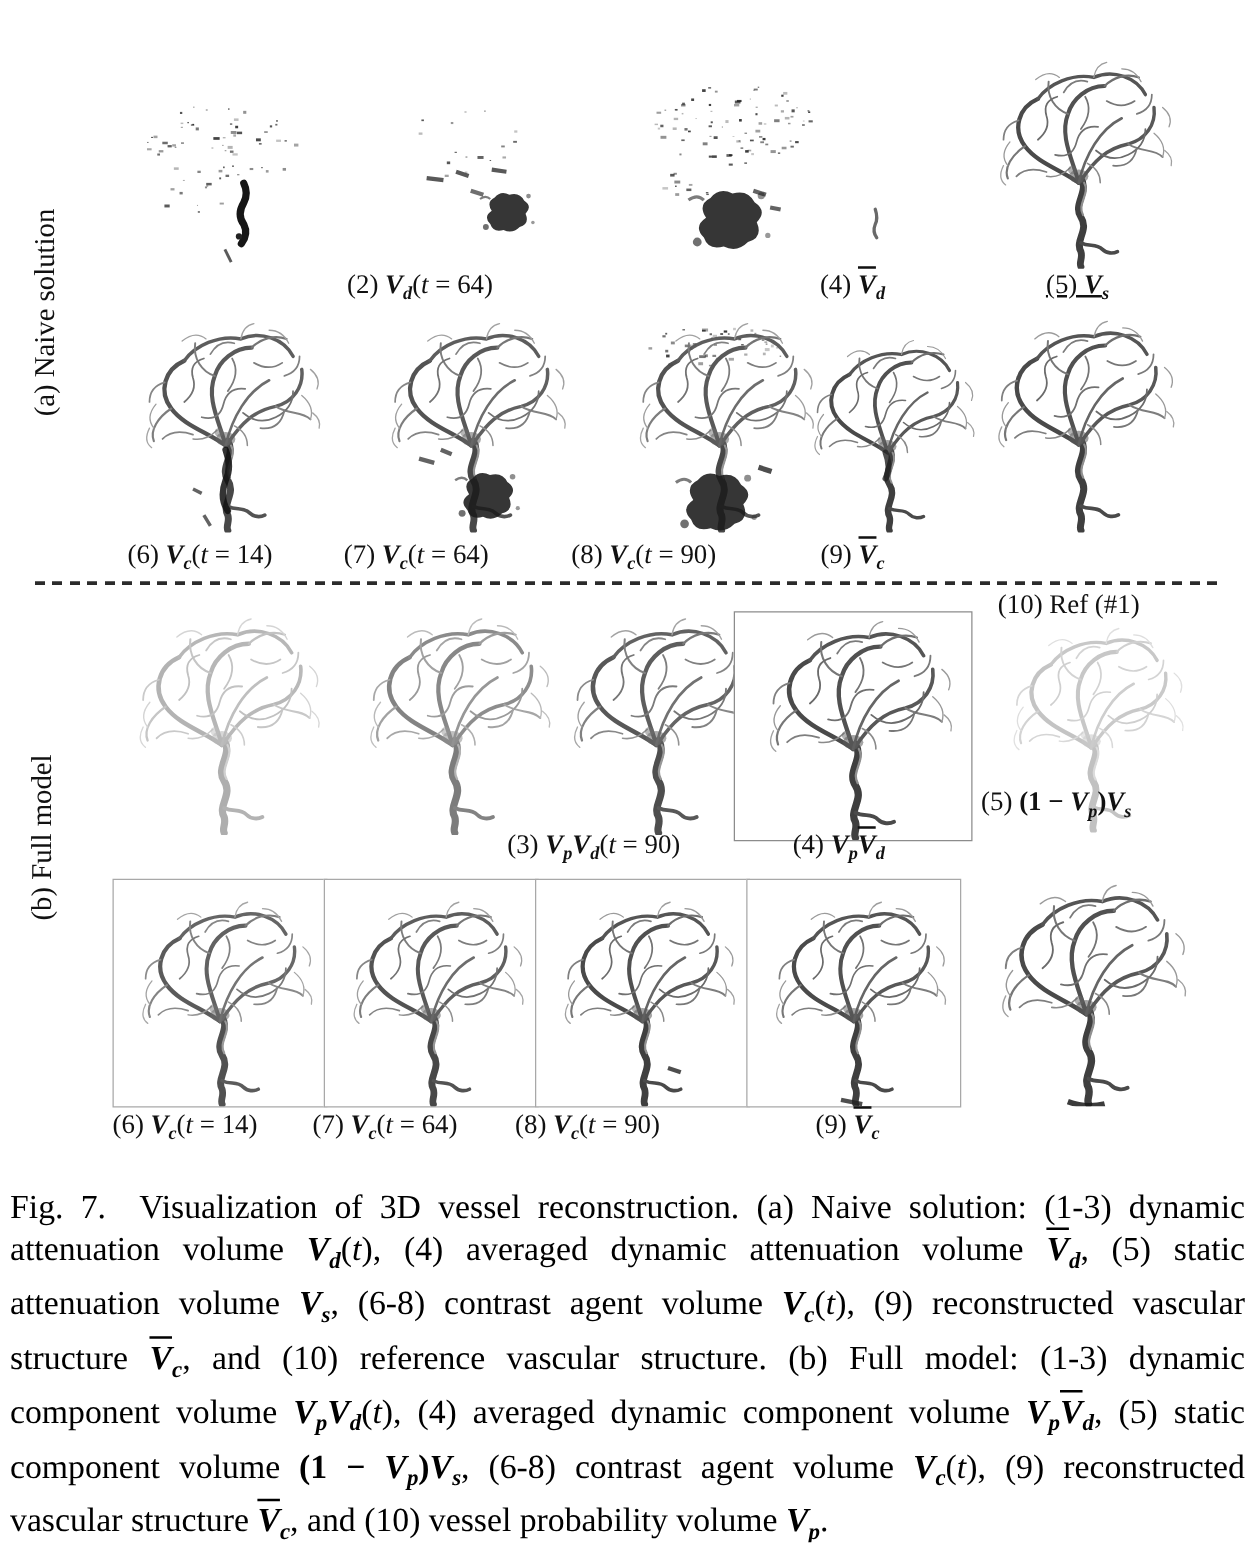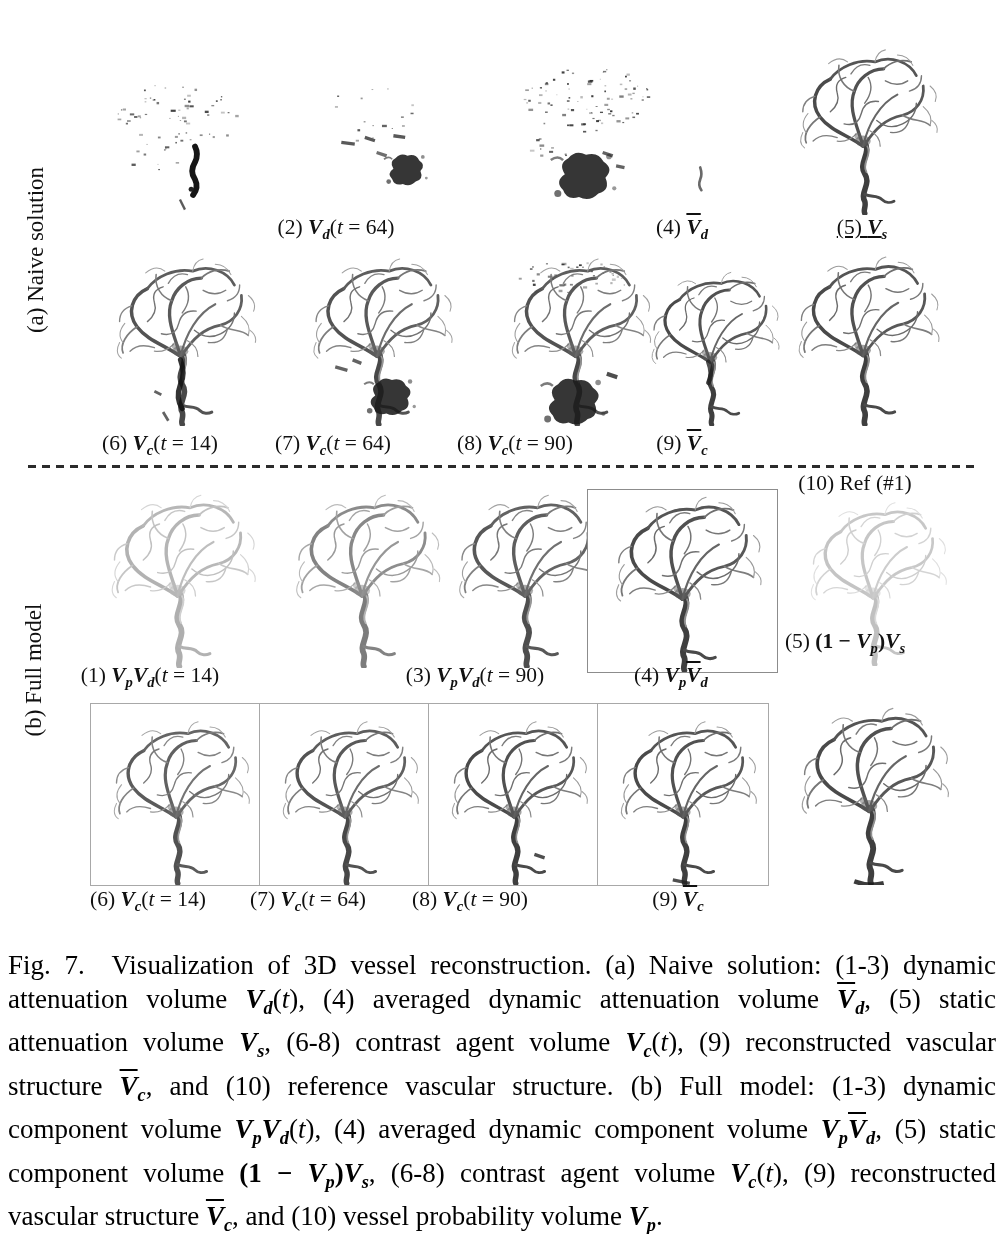--- a/index.html
+++ b/index.html
@@ -417,21 +417,20 @@
     <svg viewBox="0 0 100 100" preserveAspectRatio="xMidYMax meet">
         <use href="#tree"></use>
       </svg>
   </div>
   <div class="panel" style="left:788px;top:490px;width:170px;height:176px;">
     <svg viewBox="0 0 100 100" preserveAspectRatio="xMidYMax meet">
         <use href="#tree" opacity=".32"></use>
       </svg>
   </div>
 
-  <div class="plabel" style="left:150px;top:662px;">(1) <span class="mv"><span class="mvar">V</span><sub class="msub">p</sub></span><span class="mv"><span class="mvar">V</span><sub class="msub">d</sub></span>(<span class="mit">t</span> = 14)</div>
   <div class="plabel" style="left:475px;top:662px;">(3) <span class="mv"><span class="mvar">V</span><sub class="msub">p</sub></span><span class="mv"><span class="mvar">V</span><sub class="msub">d</sub></span>(<span class="mit">t</span> = 90)</div>
   <div class="plabel" style="left:671px;top:662px;">(4) <span class="mv"><span class="mvar">V</span><sub class="msub">p</sub></span><span class="mv"><span class="mvar bar">V</span><sub class="msub">d</sub></span></div>
   <div class="plabel" style="left:845px;top:628px;">(5) <span class="mb">(1 − </span><span class="mv"><span class="mvar">V</span><sub class="msub">p</sub></span><span class="mb">)</span><span class="mv"><span class="mvar">V</span><sub class="msub">s</sub></span></div>
 
   <div class="gridbox" style="left:90px;top:703px;width:170px;height:181px;">
     <svg viewBox="0 0 100 100" preserveAspectRatio="xMidYMax meet" style="width:100%;height:100%;">
         <use href="#tree" opacity=".9"></use>
       </svg>
   </div>
   <div class="gridbox" style="left:259px;top:703px;width:170px;height:181px;">

